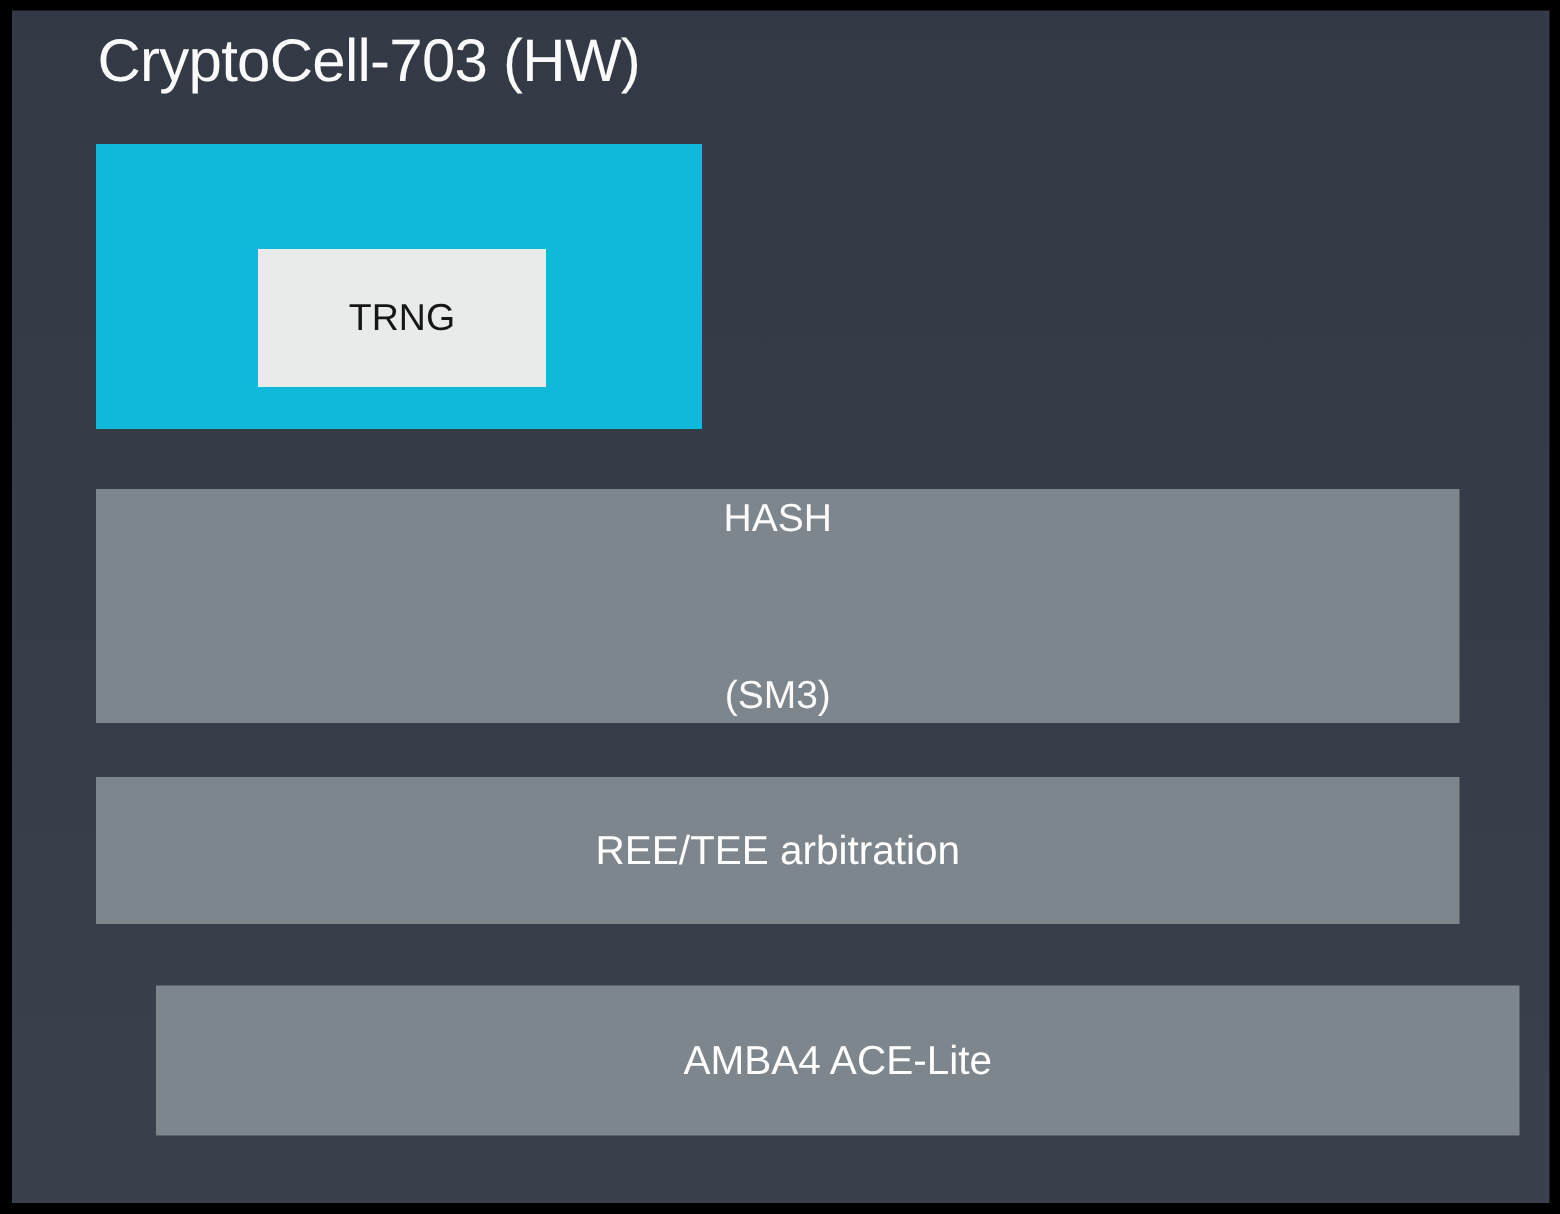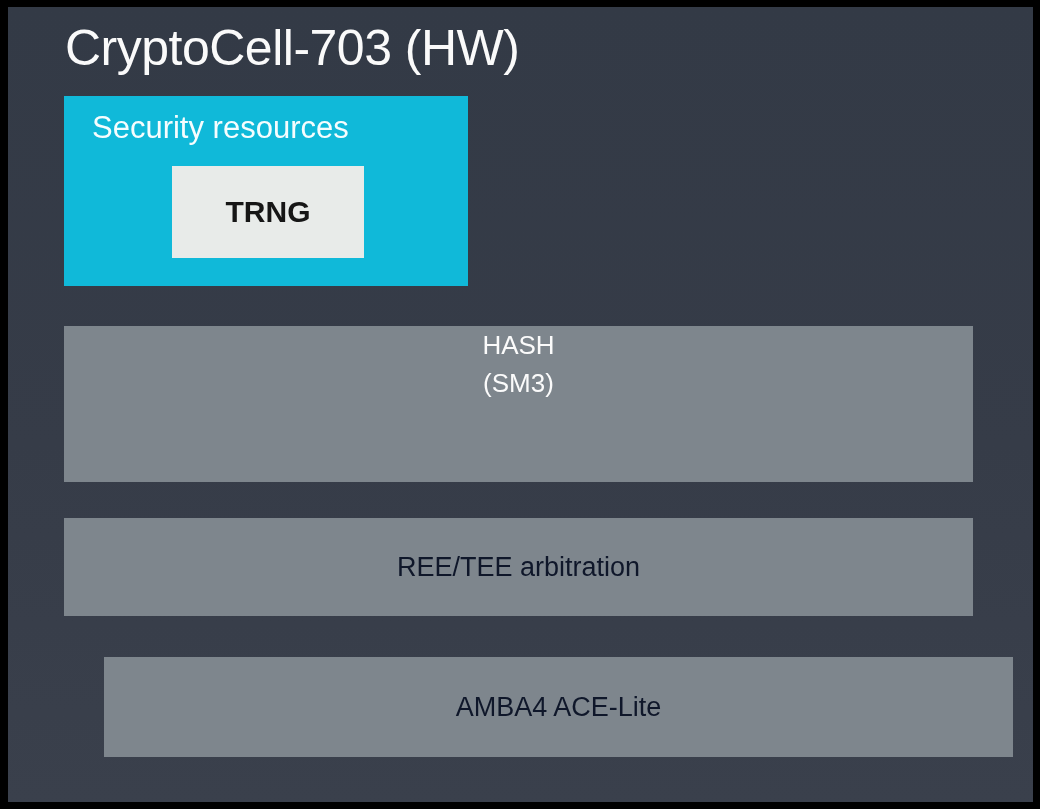--- a/index.html
+++ b/index.html
@@ -26,21 +26,21 @@
     width: 1025px;
     height: 795px;
     background: linear-gradient(180deg, #333a46 0%, #363c48 55%, #3a404c 100%);
   }
 
   .page-title {
     position: absolute;
     left: 57px;
     top: 12px;
     color: #fafafa;
-    font-size: 50px;
+    font-size: 40px;
     font-weight: 400;
     letter-spacing: -0.5px;
     white-space: nowrap;
   }
 
   .security-box {
     position: absolute;
     left: 56px;
     top: 89px;
     width: 404px;
@@ -65,72 +65,71 @@
     width: 192px;
     height: 92px;
     background: #e8ebe9;
     display: flex;
     align-items: center;
     justify-content: center;
   }
 
   .trng-label {
     color: #161616;
-    font-size: 30px;
-    font-weight: 700;
+    font-size: 25px;
+    font-weight: 400;
   }
 
   .engine-row {
     position: absolute;
     left: 56px;
     top: 319px;
     width: 909px;
     height: 156px;
     display: flex;
     gap: 37px;
   }
 
   .engine-block {
     flex: 1 1 0;
     background: #7e868d;
     display: flex;
     flex-direction: column;
     align-items: center;
-    justify-content: flex-start;
+    justify-content: space-between;
     color: #fbfbfb;
     font-size: 26px;
     line-height: 38px;
     text-align: center;
   }
 
   .bus-block {
     position: absolute;
     left: 56px;
     width: 909px;
     background: #7e868d;
     display: flex;
     align-items: center;
     justify-content: center;
-    color: #0f172a;
+    color: #ffffff;
     font-size: 27px;
   }
 
   .bus-ree  { top: 511px; height: 98px; }
   .bus-amba { top: 650px; height: 100px; margin-left: 40px; }
 </style>
 </head>
 <body>
 
 <div class="frame">
   <div class="panel">
 
     <div class="page-title">CryptoCell-703 (HW)</div>
 
     <div class="security-box">
-      <div class="security-label">Security resources</div>
       <div class="trng-box">
         <span class="trng-label">TRNG</span>
       </div>
     </div>
 
     <div class="engine-row">
       <div class="engine-block">
         <span>HASH</span>
         <span>(SM3)</span>
       </div>

